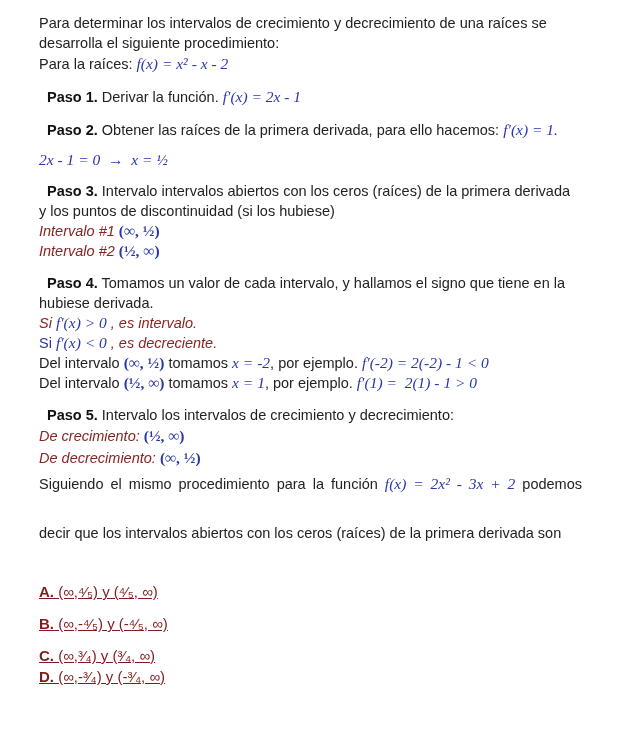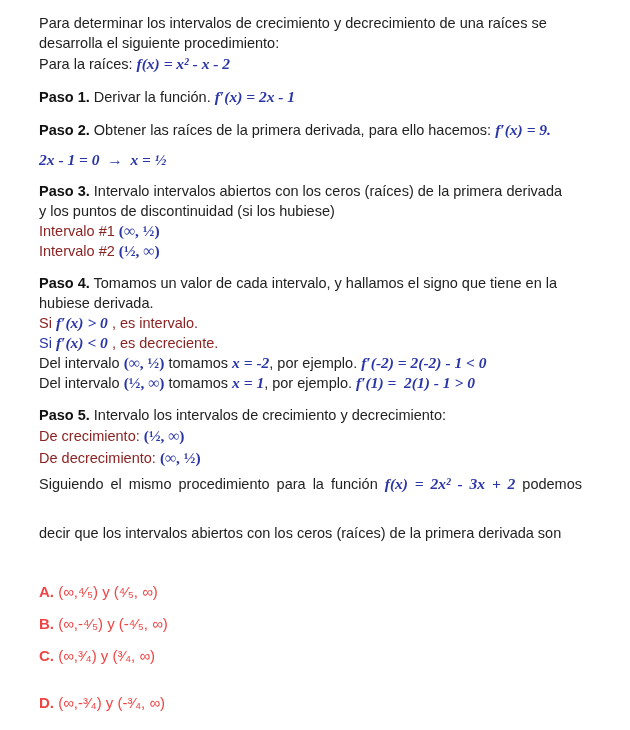--- a/index.html
+++ b/index.html
@@ -2,46 +2,46 @@
 <html><head>
   <meta charset="utf-8">
   <style>
     html, body { margin: 0; padding: 0; background: #ffffff; }
     body {
       width: 630px; height: 730px; overflow: hidden; position: relative;
       font-family: "Liberation Sans", sans-serif; font-size: 14.5px; color: #222;
     }
     .doc { position: absolute; left: 39px; top: 0; width: 560px; }
     .line { position: absolute; left: 0; white-space: nowrap; line-height: 18px; }
-    .math { font-family: "Liberation Serif", serif; font-style: italic; font-weight: bold; color: #2a36a8; font-size: 15.5px; }
+    .math { font-family: "Liberation Serif", serif; font-style: italic; font-weight: normal; color: #2a36a8; font-size: 15.5px; }
     .mathu { font-family: "Liberation Serif", serif; font-weight: bold; color: #2a36a8; font-size: 15.5px; }
-    .red { color: #8b2323; }
+    .red { color: #8b2323; font-style: italic; }
     .blue { color: #2a36a8; }
-    b.step { font-weight: bold; color: #111; }
-    .opt { position: absolute; left: 0; white-space: nowrap; font-size: 15px; color: #ef4444; }
+    b.step { font-weight: bold; color: #111; margin-left: 8px; }
+    .opt { position: absolute; left: 0; white-space: nowrap; font-size: 15px; color: #7f1d1d; text-decoration: underline; }
     .opt b { font-weight: bold; }
     .justify { position: absolute; left: 0; width: 543px; text-align: justify; text-align-last: justify; white-space: nowrap; }
   </style>
 </head>
 <body>
 
 <div class="doc">
 
   <div class="line" style="top:14px">Para determinar los intervalos de crecimiento y decrecimiento de una raíces se</div>
   <div class="line" style="top:34px">desarrolla el siguiente procedimiento:</div>
   <div class="line" style="top:55px">
     <span>Para la raíces: </span><span class="math">f(x) = x² - x - 2</span>
   </div>
 
   <div class="line" style="top:88px">
     <b class="step">Paso 1.</b><span> Derivar la función. </span><span class="math">f′(x) = 2x - 1</span>
   </div>
 
   <div class="line" style="top:121px">
-    <b class="step">Paso 2.</b><span> Obtener las raíces de la primera derivada, para ello hacemos: </span><span class="math">f′(x) = 9.</span>
+    <b class="step">Paso 2.</b><span> Obtener las raíces de la primera derivada, para ello hacemos: </span><span class="math">f′(x) = 1.</span>
   </div>
   <div class="line" style="top:151px">
     <span class="math" style="white-space:pre">2x - 1 = 0  →  x = ½</span>
   </div>
 
   <div class="line" style="top:182px">
     <b class="step">Paso 3.</b><span> Intervalo intervalos abiertos con los ceros (raíces) de la primera derivada</span>
   </div>
   <div class="line" style="top:202px">y los puntos de discontinuidad (si los hubiese)</div>
   <div class="line" style="top:222px">
@@ -87,17 +87,17 @@
 
   <div class="opt" style="top:583px">
     <b>A.</b><span> (∞,⁴⁄₅) y (⁴⁄₅, ∞)</span>
   </div>
   <div class="opt" style="top:615px">
     <b>B.</b><span> (∞,-⁴⁄₅) y (-⁴⁄₅, ∞)</span>
   </div>
   <div class="opt" style="top:647px">
     <b>C.</b><span> (∞,³⁄₄) y (³⁄₄, ∞)</span>
   </div>
-  <div class="opt" style="top:694px">
+  <div class="opt" style="top:668px">
     <b>D.</b><span> (∞,-³⁄₄) y (-³⁄₄, ∞)</span>
   </div>
 
 </div>
 
 </body></html>

